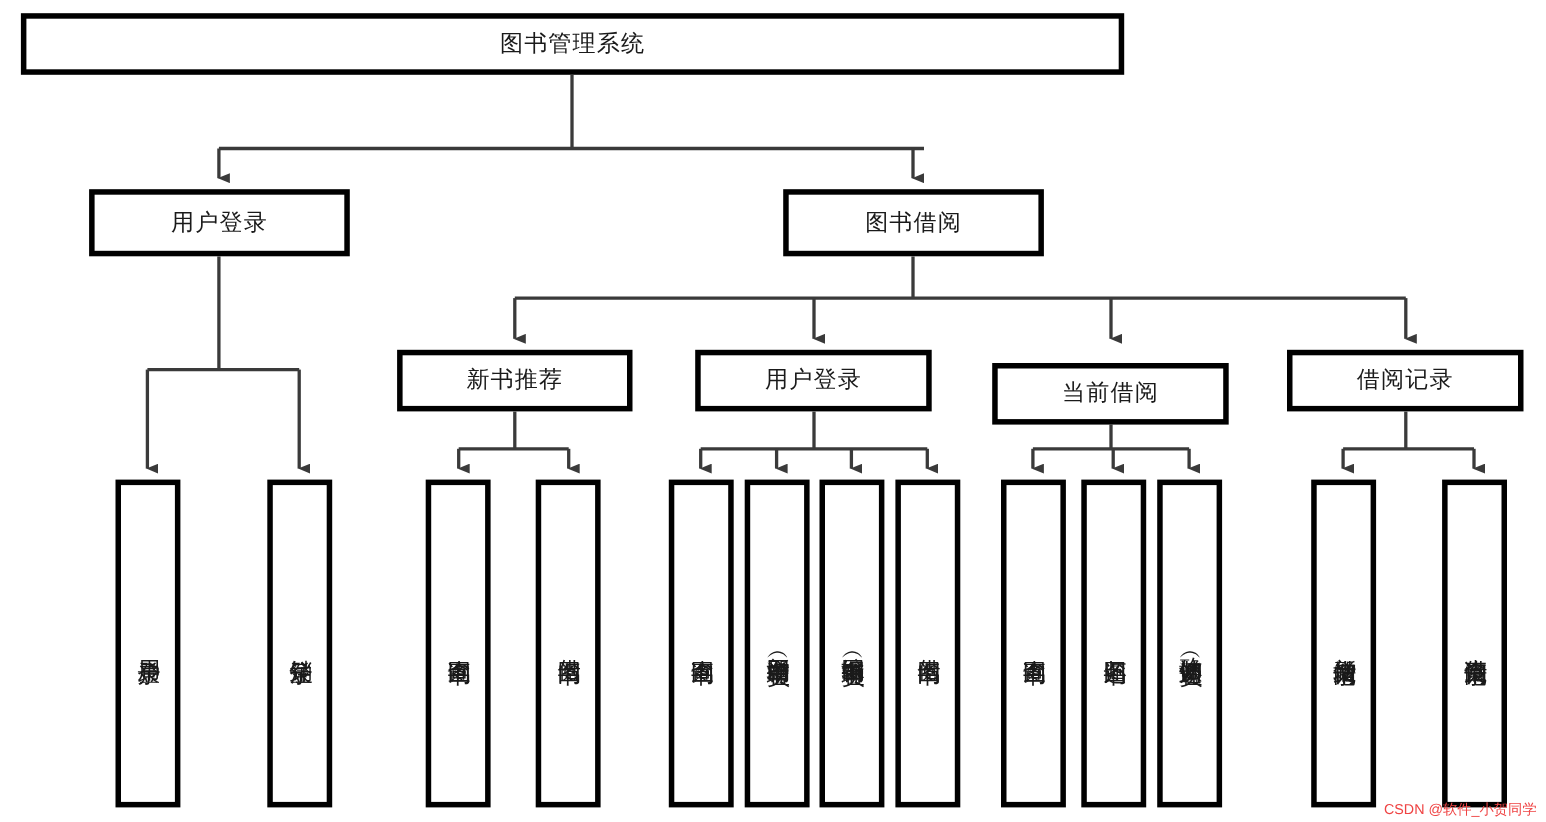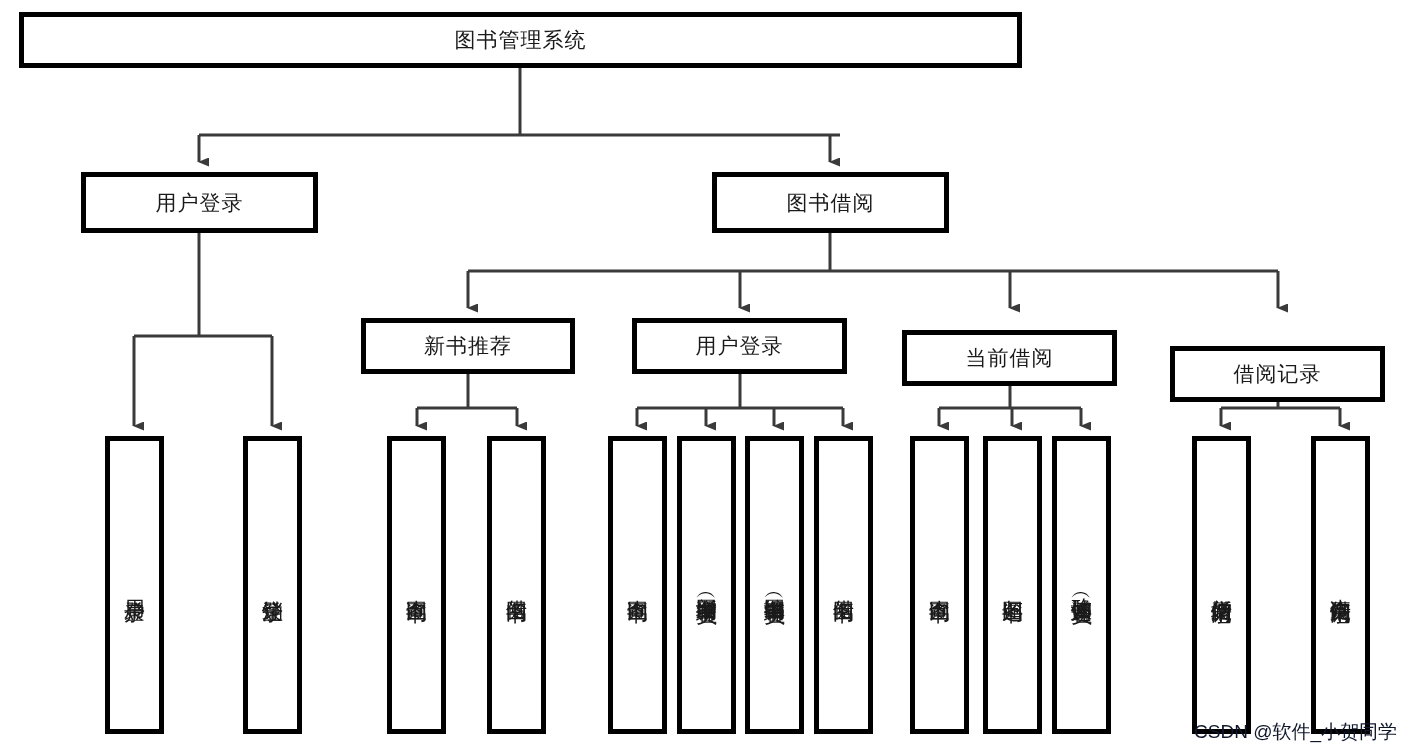--- a/index.html
+++ b/index.html
@@ -45,22 +45,22 @@
     writing-mode: vertical-rl;
     text-orientation: upright;
     line-height: 1.15;
     padding: 4px 0;
     text-align: center;
   }
   #watermark {
     position: absolute;
     right: 8px;
     bottom: 2px;
-    font-size: 19px;
-    color: #0f172a;
+    font-size: 13px;
+    color: #ef4444;
     white-space: nowrap;
     pointer-events: none;
   }
 </style>
 </head>
 <body>
 
 <div id="canvas">
 
   <svg id="edges" viewBox="0 0 1405 747" xmlns="http://www.w3.org/2000/svg">
@@ -126,21 +126,21 @@
       </div>
       <div class="node node-h" style="left: 361px; top: 318px; width: 214px; height: 56px;">
         <span>新书推荐</span>
       </div>
       <div class="node node-h" style="left: 632px; top: 318px; width: 215px; height: 56px;">
         <span>用户登录</span>
       </div>
       <div class="node node-h" style="left: 902px; top: 330px; width: 215px; height: 56px;">
         <span>当前借阅</span>
       </div>
-      <div class="node node-h" style="left: 1170px; top: 318px; width: 215px; height: 56px; margin-top: 28px;">
+      <div class="node node-h" style="left: 1170px; top: 318px; width: 215px; height: 56px;">
         <span>借阅记录</span>
       </div>
       <div class="node node-v" style="left: 105px; top: 436px; width: 59px; height: 298px;">
         <span>用户登录</span>
       </div>
       <div class="node node-v" style="left: 243px; top: 436px; width: 59px; height: 298px;">
         <span>注销登录</span>
       </div>
       <div class="node node-v" style="left: 387px; top: 436px; width: 59px; height: 298px;">
         <span>查询图书</span>

